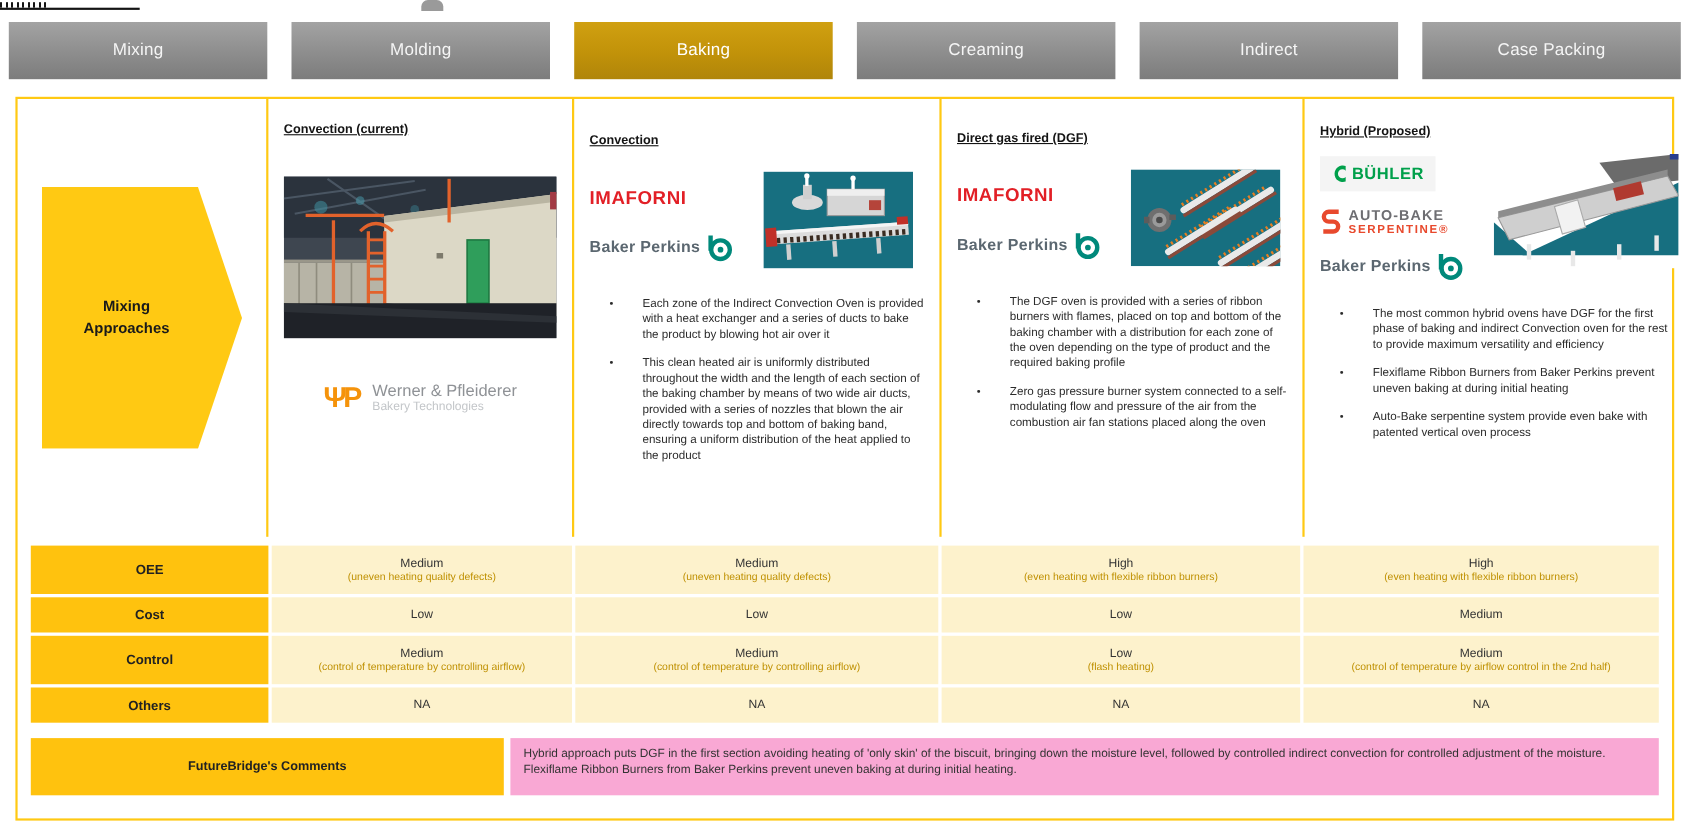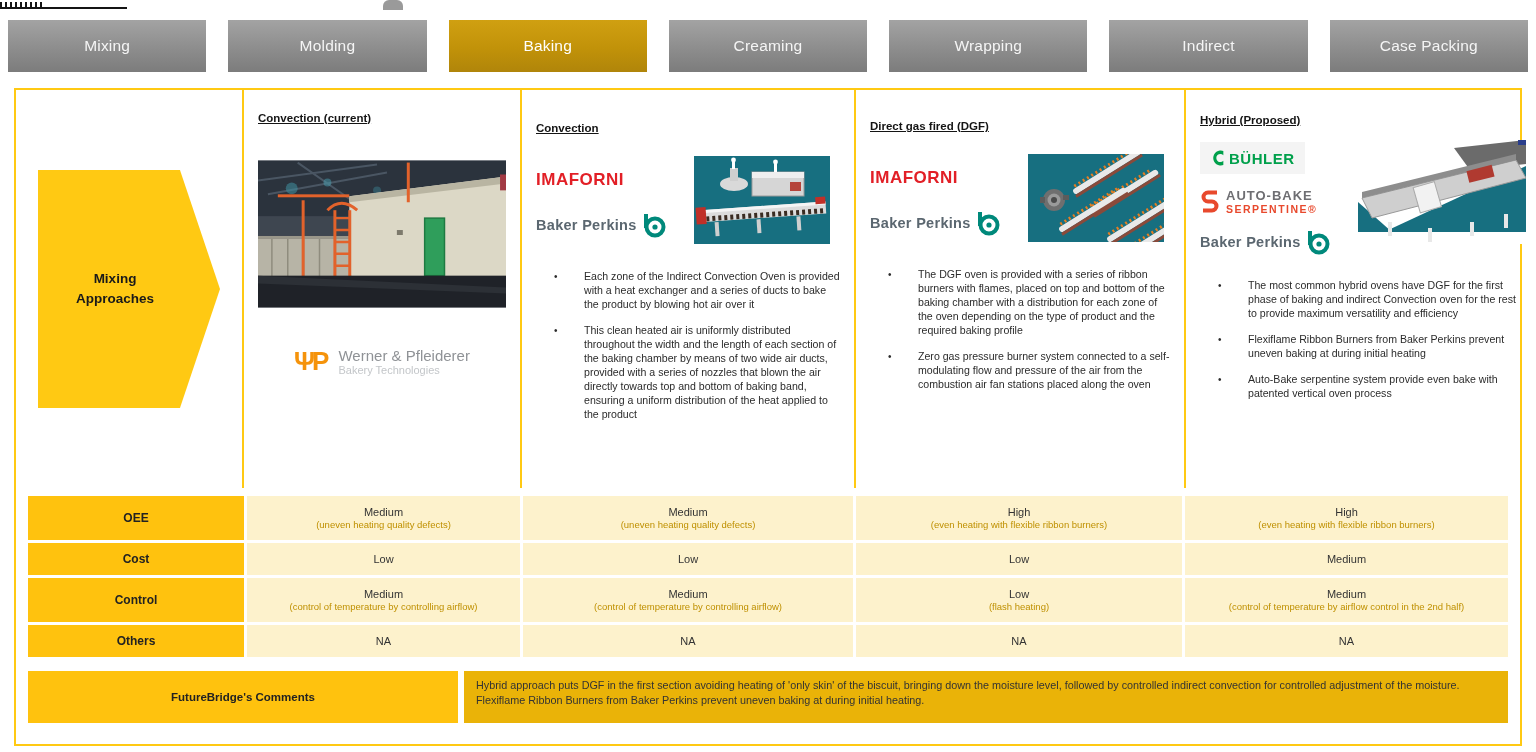--- a/index.html
+++ b/index.html
@@ -68,36 +68,35 @@
   .cmp .label { background:#FFC20E; display:flex; align-items:center; justify-content:center;
       font-weight:bold; font-size:12px; color:#222; }
   .cmp .cell { background:#FDF2CC; display:flex; flex-direction:column; align-items:center; justify-content:center; }
   .cell .val { font-size:11px; color:#333; }
   .cell .note { font-size:9.5px; color:#BF9000; margin-top:1px; }
 
   
   .comments { display:flex; gap:6px; margin:14px 12px 0 12px; height:52px; }
   .comments .label { width:430px; background:#FFC20E; display:flex; align-items:center; justify-content:center;
       font-weight:bold; font-size:11.5px; color:#222; }
-  .comments .text { flex:1; background:#eab308; padding:7px 12px; font-size:10.8px; line-height:1.4; color:#333; }
+  .comments .text { flex:1; background:#f9a8d4; padding:7px 12px; font-size:10.8px; line-height:1.4; color:#333; }
 </style>
 </head>
 <body>
 
 <div class="crop-frag">
     <div class="ticks"></div>
   </div>
 <div class="crop-blob"></div>
 
 <div class="nav">
   <div class="nav-btn">Mixing</div>
   <div class="nav-btn">Molding</div>
   <div class="nav-btn active">Baking</div>
   <div class="nav-btn">Creaming</div>
-  <div class="nav-btn">Wrapping</div>
   <div class="nav-btn">Indirect</div>
   <div class="nav-btn">Case Packing</div>
 </div>
 
 <div class="panel">
 
   <div class="cols">
 
     <div class="colsep">
       <div class="arrow-wrap">

